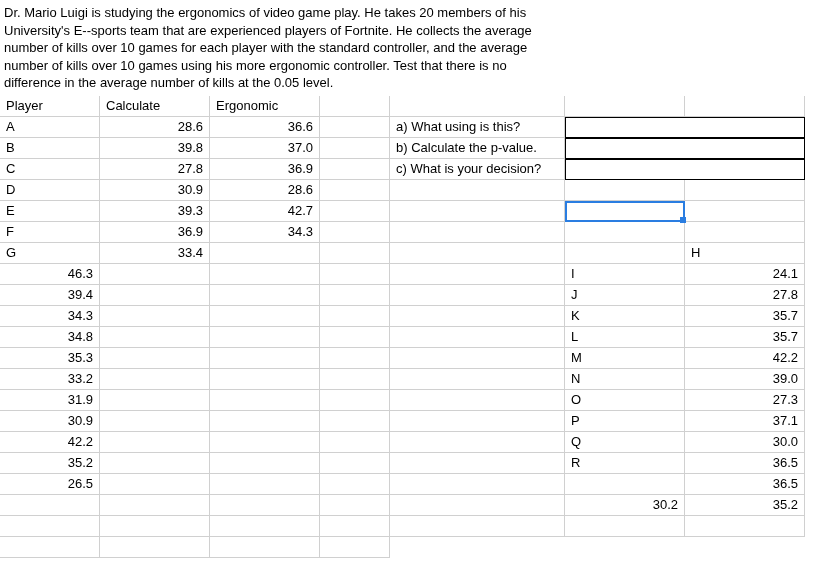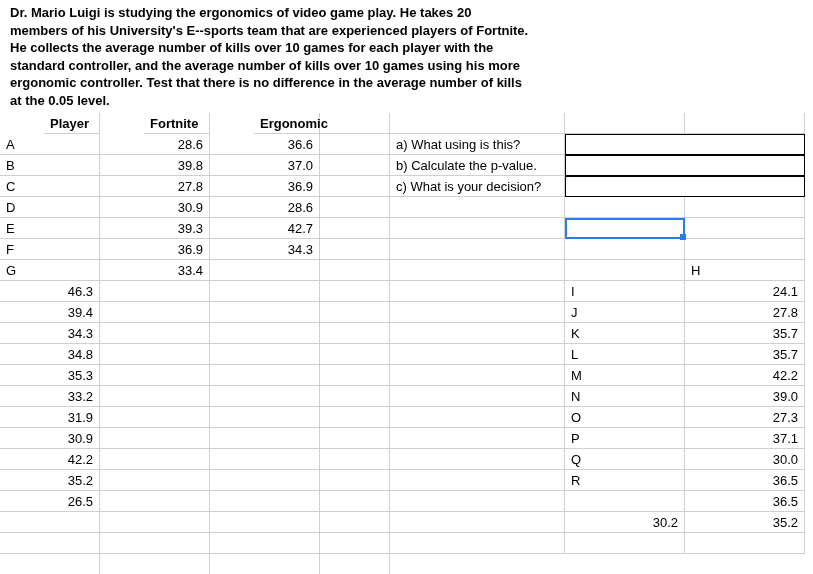--- a/index.html
+++ b/index.html
@@ -16,43 +16,41 @@
       height: 574px;
       overflow: hidden;
     }
     .container {
       display: flex;
       flex-direction: column;
       width: 100%;
       height: 100%;
     }
     .problem-text {
-      padding: 4px 10px;
+      padding: 4px 4px;
       line-height: 1.35;
       max-width: 540px;
-      font-weight: bold;
     }
     .grid {
       display: grid;
       grid-template-columns: 100px 110px 110px 70px 175px 120px 120px;
       width: 100%;
     }
     .cell {
       border-right: 1px solid #d0d0d0;
       border-bottom: 1px solid #d0d0d0;
       padding: 2px 6px;
       height: 21px;
       display: flex;
       align-items: center;
       font-size: 13px;
       white-space: nowrap;
     }
     .header-cell {
-      font-weight: bold;
-      margin-left: 44px;
+      font-weight: normal;
     }
     .num {
       justify-content: flex-end;
     }
     .selected-cell {
       border: 2px solid #2a7de1;
       position: relative;
     }
     .selected-cell::after {
       content: '';
@@ -70,21 +68,21 @@
       grid-column: span 2;
     }
   </style>
 </head>
 <body>
 
 <div class="container">
   <div class="problem-text">Dr. Mario Luigi is studying the ergonomics of video game play. He takes 20 members of his University's E--sports team that are experienced players of Fortnite. He collects the average number of kills over 10 games for each player with the standard controller, and the average number of kills over 10 games using his more ergonomic controller. Test that there is no difference in the average number of kills at the 0.05 level.</div>
   <div class="grid" id="grid">
       <div class="cell header-cell">Player</div>
-      <div class="cell header-cell">Fortnite</div>
+      <div class="cell header-cell">Calculate</div>
       <div class="cell header-cell">Ergonomic</div>
       <div class="cell"></div>
       <div class="cell"></div>
       <div class="cell"></div>
       <div class="cell"></div>
       <div class="cell">A</div>
       <div class="cell num">28.6</div>
       <div class="cell num">36.6</div>
       <div class="cell"></div>
       <div class="cell">a) What using is this?</div>

